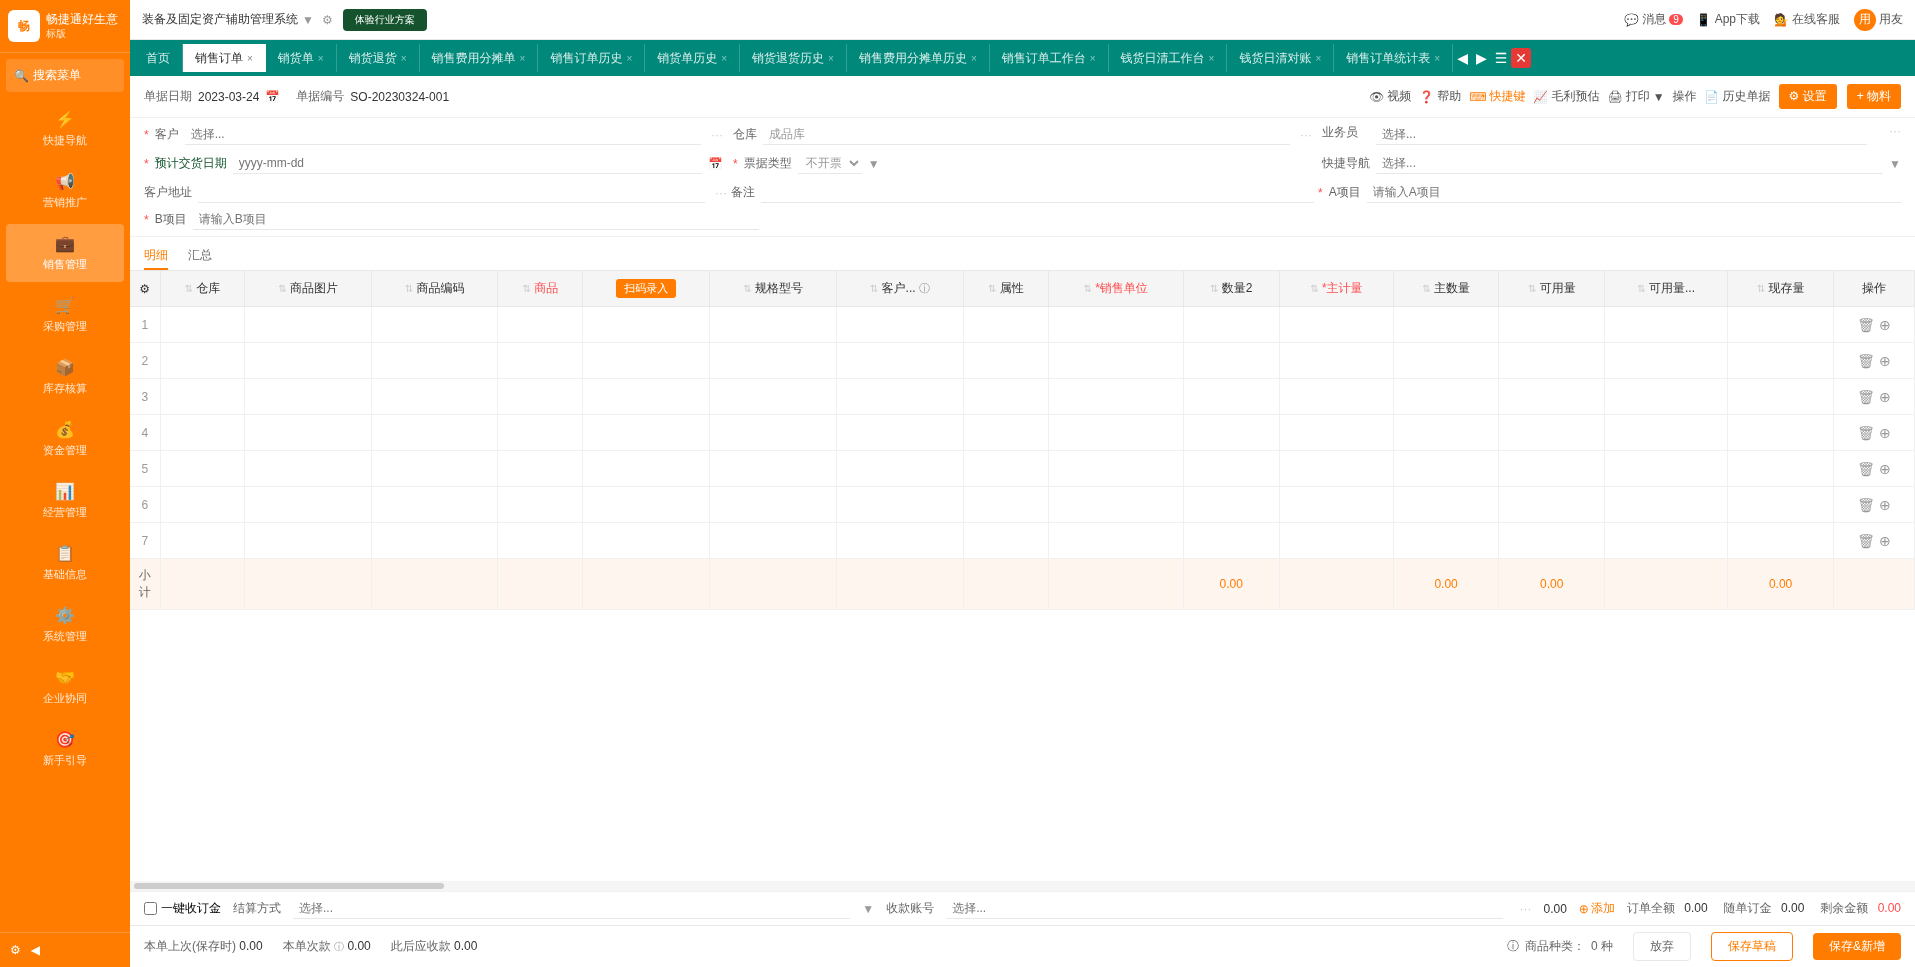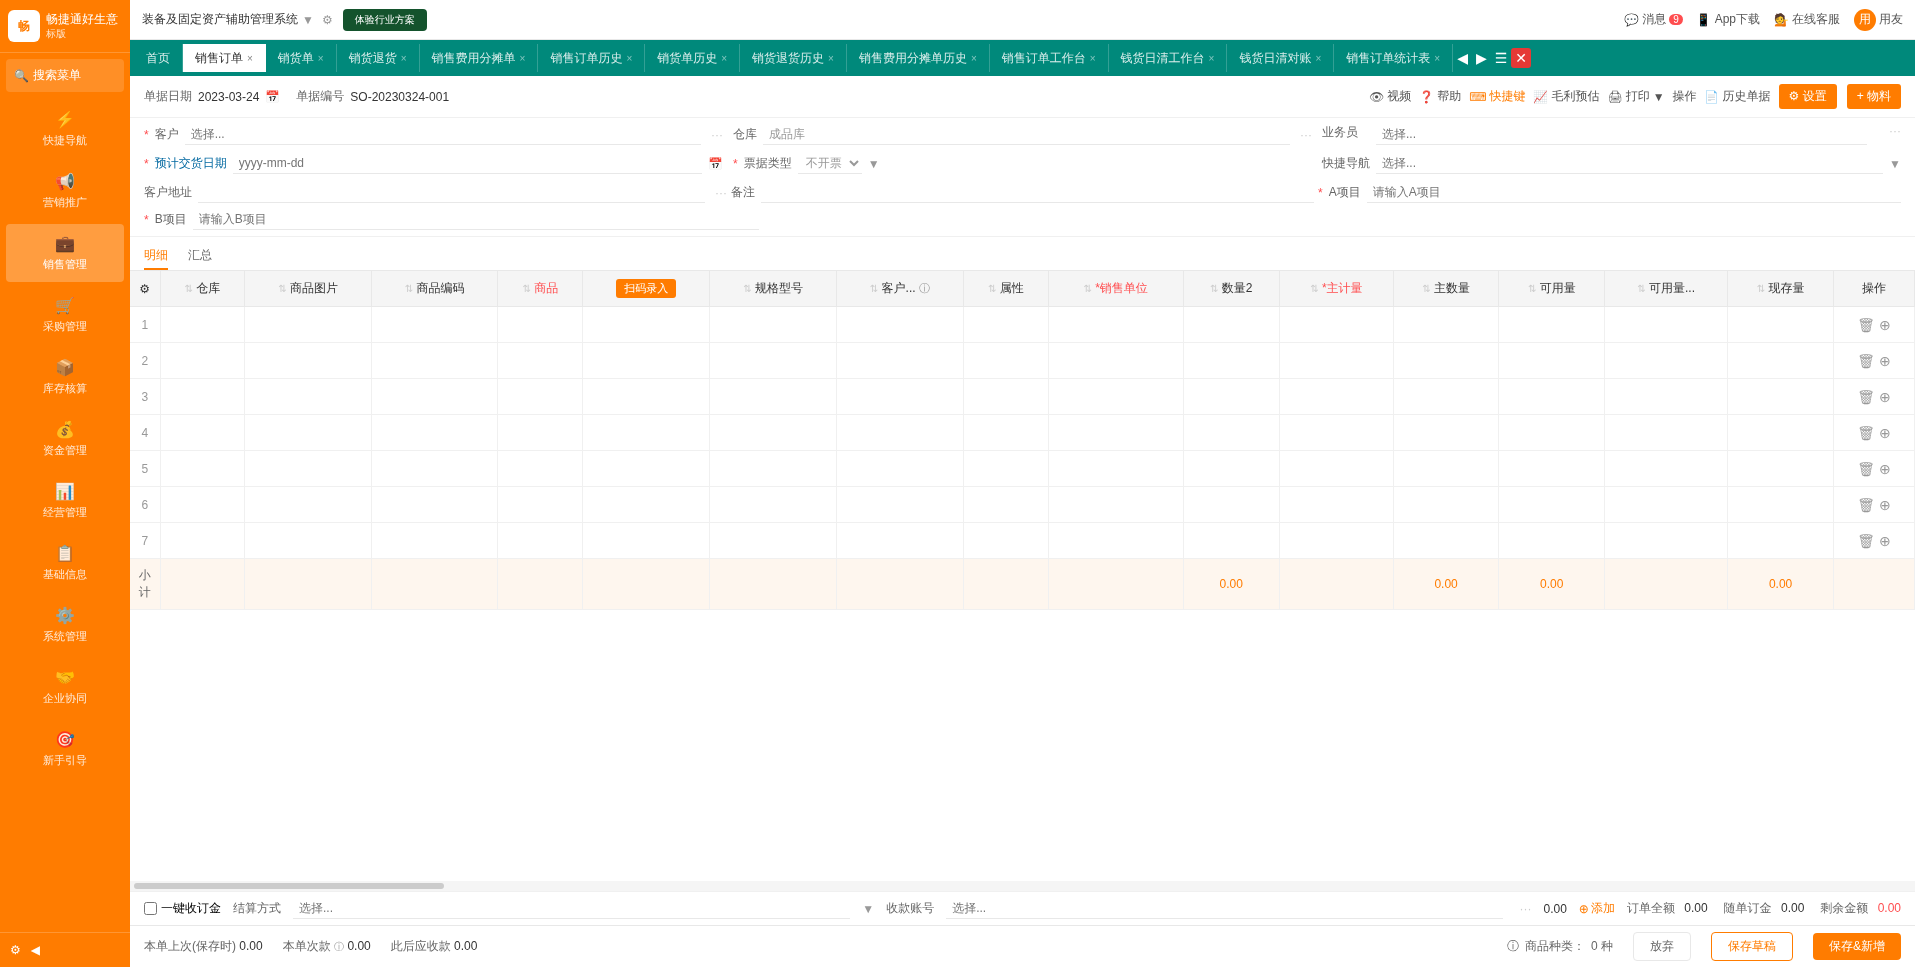--- a/index.html
+++ b/index.html
@@ -577,21 +577,21 @@
         <div style="flex:1;display:flex;align-items:flex-start;gap:18px;">
           <span style="color:#666;white-space:nowrap;">业务员</span>
           <input type="text" class="form-input" placeholder="选择..." style="">
           <span class="dots">···</span>
         </div>
       </div>
 
       <div style="display:flex;align-items:center;gap:10px;margin-bottom:8px;">
         <div style="flex:1;display:flex;align-items:center;gap:6px;">
           <span style="color:#ff4d4f;">*</span>
-          <span style="color:#0369a1;white-space:nowrap;">预计交货日期</span>
+          <span style="color:#14532d;white-space:nowrap;">预计交货日期</span>
           <input type="text" class="form-input" placeholder="yyyy-mm-dd" style="">
           <span style="color:#999;cursor:pointer;">📅</span>
         </div>
         <div style="flex:1;display:flex;align-items:center;gap:6px;">
           <span style="color:#ff4d4f;">*</span>
           <span style="color:#666;white-space:nowrap;">票据类型</span>
           <select class="select-styled">
             <option>不开票</option>
           </select>
           <span style="color:#999;">▼</span>

